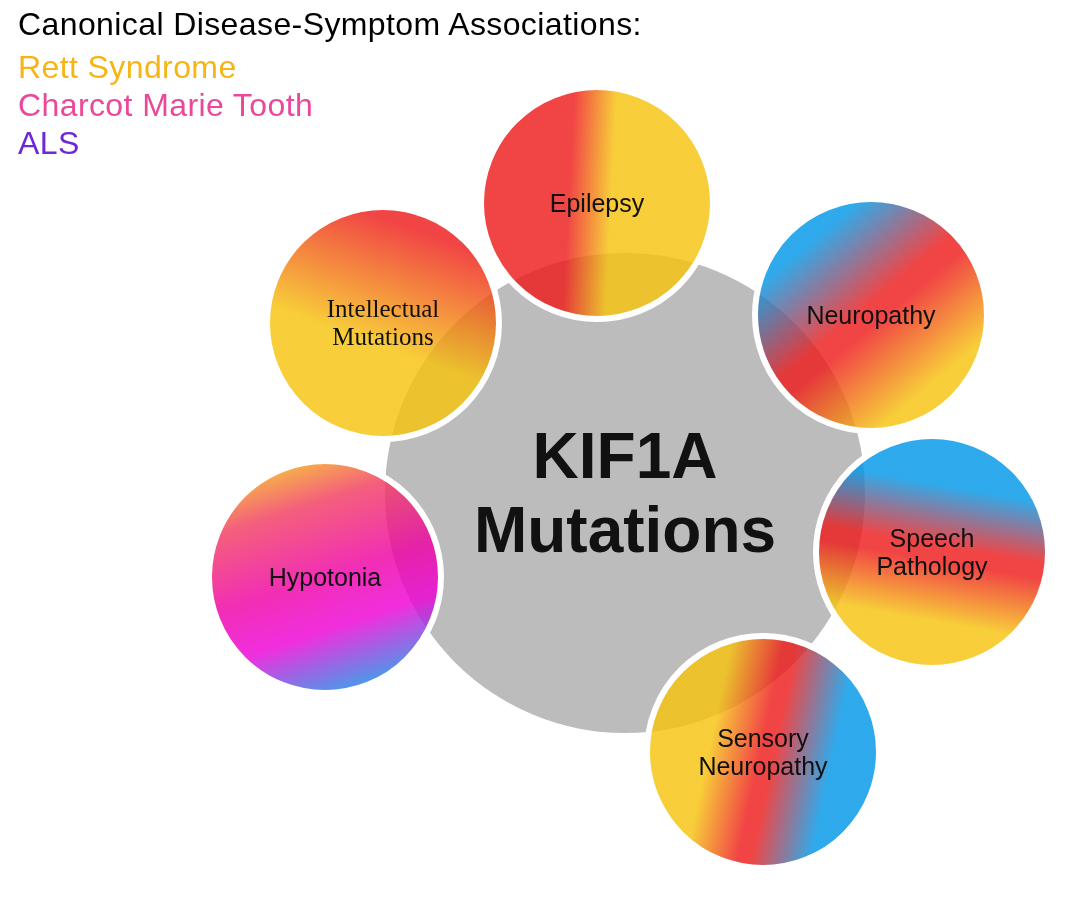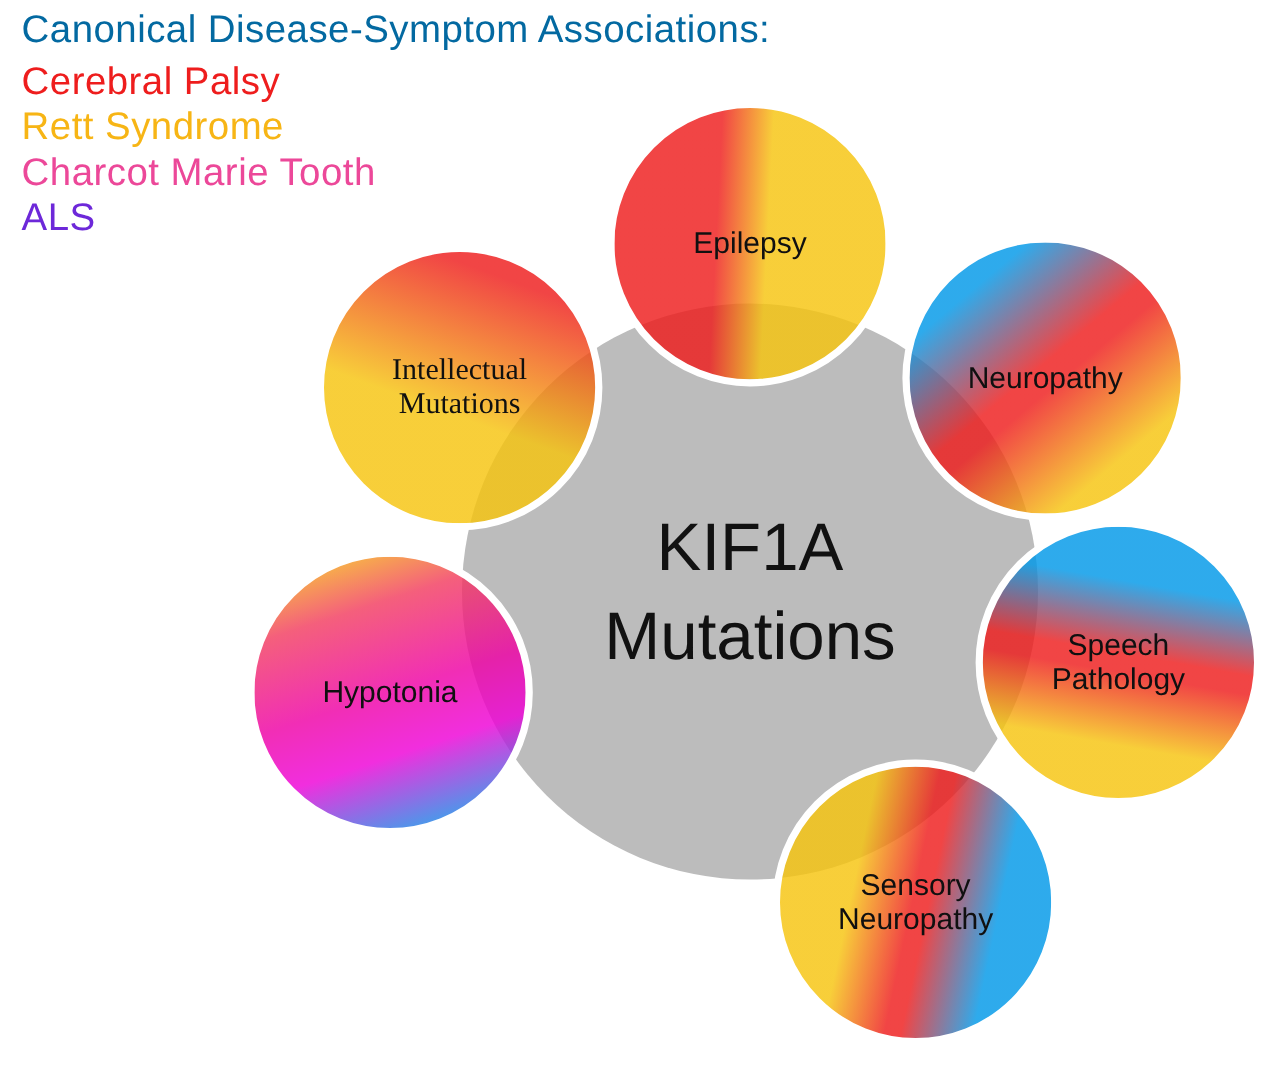--- a/index.html
+++ b/index.html
@@ -3,39 +3,39 @@
 <meta charset="utf-8">
 <style>
   html,body{margin:0;padding:0;background:#ffffff;}
   .stage{
     position:relative;width:1072px;height:903px;background:#ffffff;overflow:hidden;
     font-family:"Liberation Sans", sans-serif;
   }
   
   .legend{position:absolute;left:18px;top:4px;}
   .legend-title{
-    font-size:32px;line-height:40px;color:#0369a1;letter-spacing:0.4px;margin-bottom:4px;text-align:center;
+    font-size:32px;line-height:40px;color:#000000;letter-spacing:0.4px;margin-bottom:4px;text-align:center;
   }
   .legend-item{font-size:32px;line-height:38px;letter-spacing:0.4px;}
   
   .hub{
     position:absolute;left:385px;top:253px;width:480px;height:480px;border-radius:50%;
     background:#BCBCBC;display:flex;align-items:center;justify-content:center;
   }
-  .hub-title{font-size:56px;line-height:74px;color:#111;text-align:center;font-weight:400;}
+  .hub-title{font-size:64px;line-height:74px;color:#111;text-align:center;font-weight:700;}
   .hub-title .line{display:block;}
   
   .sat{
     position:absolute;width:238px;height:238px;border-radius:50%;
     border:6px solid #ffffff;box-sizing:border-box;
     display:flex;align-items:center;justify-content:center;text-align:center;
   }
   .sat-label{font-size:25px;line-height:28px;color:#101010;}
   .sat-label .line{display:block;}
-  .sat-epilepsy{left:506px;top:84px;
+  .sat-epilepsy{left:478px;top:84px;
     background:linear-gradient(93deg, rgba(238,28,28,.82) 38%, rgba(246,196,14,.82) 56%);}
   .sat-spasticity{left:752px;top:196px;
     background:linear-gradient(140deg, rgba(0,152,232,.82) 20%, rgba(238,28,28,.82) 47%,
       rgba(238,28,28,.82) 53%, rgba(246,196,14,.82) 79%);}
   .sat-speech{left:813px;top:433px;
     background:linear-gradient(190deg, rgba(0,152,232,.82) 24%, rgba(238,28,28,.82) 47%,
       rgba(238,28,28,.82) 53%, rgba(246,196,14,.82) 76%);}
   .sat-sensory{left:644px;top:633px;
     background:linear-gradient(102deg, rgba(246,196,14,.82) 30%, rgba(238,28,28,.82) 49%,
       rgba(238,28,28,.82) 54%, rgba(0,152,232,.82) 76%);}
@@ -48,21 +48,20 @@
   .sat-intellectual{left:264px;top:204px;
     background:linear-gradient(200deg, rgba(238,28,28,.82) 16%, rgba(246,196,14,.82) 58%);font-family:Liberation Serif, serif;}
 </style>
 </head>
 <body>
 
 <div class="stage">
 
   <div class="legend">
     <div class="legend-title">Canonical Disease-Symptom Associations:</div>
-    <div class="legend-item" style="color: rgb(238, 29, 29);">Cerebral Palsy</div>
     <div class="legend-item" style="color: rgb(247, 181, 21);">Rett Syndrome</div>
     <div class="legend-item" style="color: #ec4899;">Charcot Marie Tooth</div>
     <div class="legend-item" style="color: #6d28d9;">ALS</div>
   </div>
 
   <div class="hub">
     <div class="hub-title">
       <span class="line">KIF1A</span>
       <span class="line">Mutations</span>
     </div>

